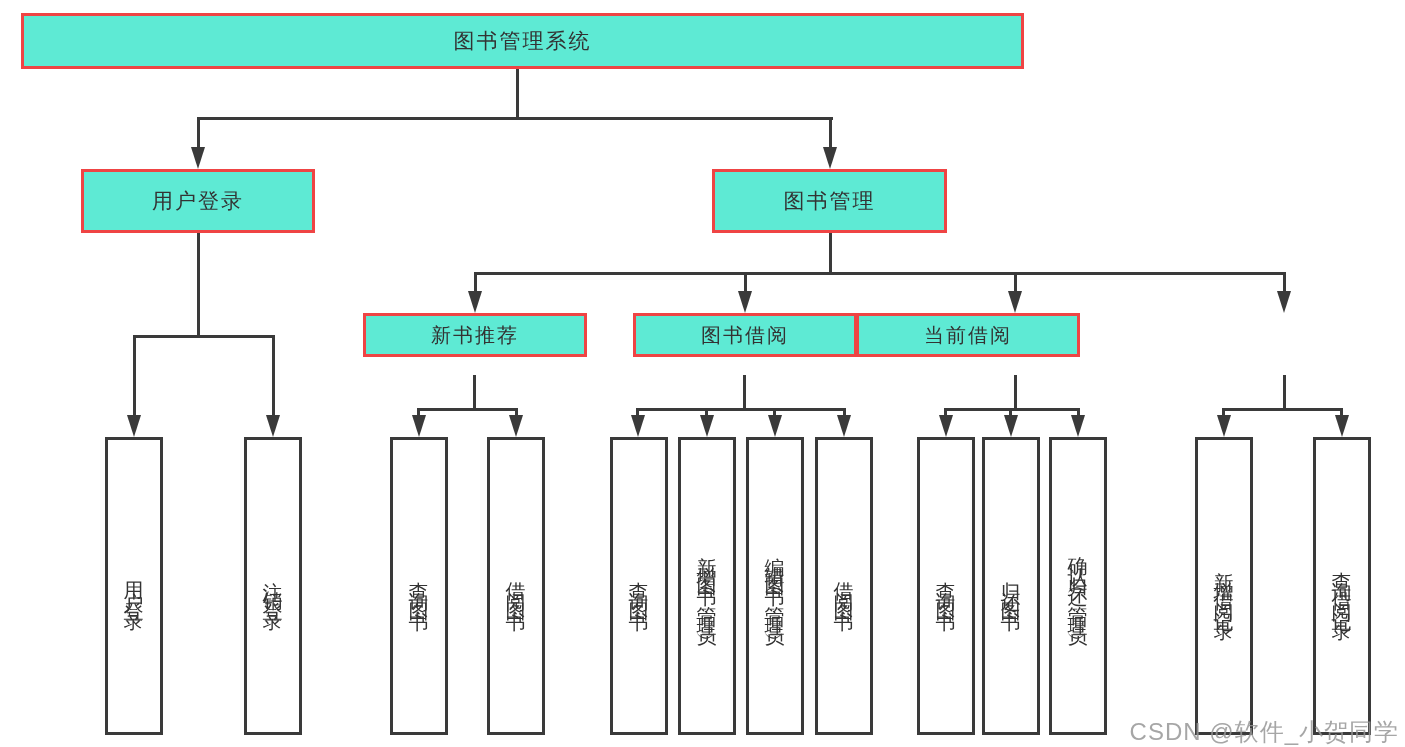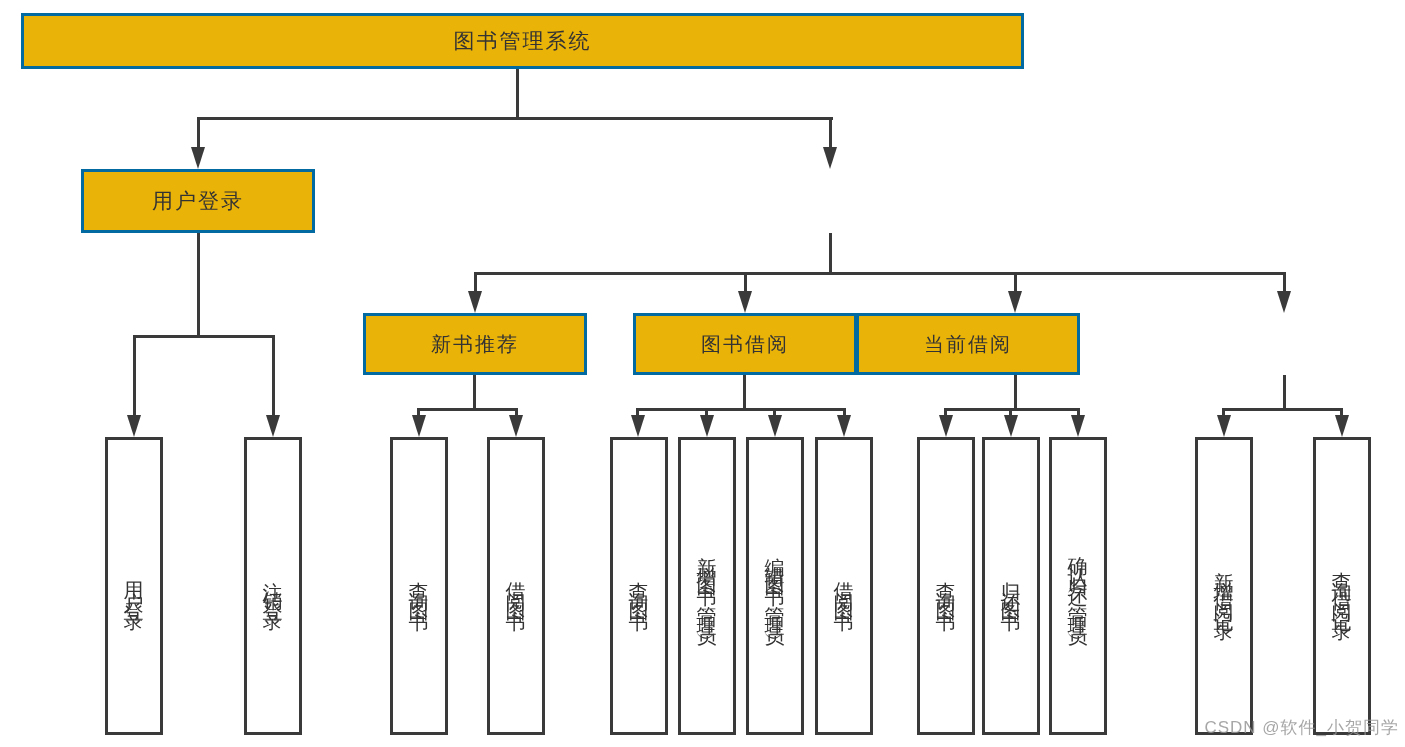--- a/index.html
+++ b/index.html
@@ -5,32 +5,32 @@
   html,body{margin:0;padding:0;background:#fff;}
   .canvas{
     position:relative;
     width:1405px;height:747px;
     background:#ffffff;
     font-family:"Liberation Sans","DejaVu Sans",sans-serif;
     overflow:hidden;
   }
   .box{
     position:absolute;
-    border:3px solid #0369a1;
-    background:#eab308;
+    border:3px solid #ef4444;
+    background:#5eead4;
     box-sizing:border-box;
     display:flex;align-items:center;justify-content:center;
     color:#333333;
     font-size:21px;
     letter-spacing:2px;
     z-index:2;
   }
   .root-box{left:21px;top:13px;width:1003px;height:56px;}
   .l2-box{top:169px;height:64px;}
-  .l3-box{top:313px;height:62px;font-size:20px;}
+  .l3-box{top:313px;height:44px;font-size:20px;}
   .leaf{
     position:absolute;
     top:437px;width:58px;height:298px;
     border:3px solid #3a3a3a;
     background:#ffffff;
     box-sizing:border-box;
     display:flex;align-items:center;justify-content:center;
     z-index:2;
   }
   .leaf span{
@@ -48,41 +48,42 @@
   .arrow{
     position:absolute;width:0;height:0;
     border-left:7px solid transparent;
     border-right:7px solid transparent;
     border-top:22px solid #3a3a3a;
     z-index:1;
   }
   .watermark{
     position:absolute;
     right:6px;top:716px;
-    font-size:17px;
+    font-size:24px;
     color:rgba(150,150,150,0.85);
     letter-spacing:1px;
     z-index:3;
   }
 </style>
 </head>
 <body>
 
 <div class="canvas">
 
   <div class="box root-box">图书管理系统</div>
 
   <div class="vline" style="left:516px;top:69px;height:51px;"></div>
   <div class="hline" style="left:197px;top:117px;width:636px;"></div>
   <div class="vline" style="left:197px;top:117px;height:34px;"></div>
   <div class="vline" style="left:829px;top:117px;height:34px;"></div>
   <div class="arrow" style="left:191px;top:147px;"></div>
   <div class="arrow" style="left:823px;top:147px;"></div>
 
   <div class="box l2-box" style="left:81px;width:234px;">用户登录</div>
+  <div class="box l2-box" style="left:712px;width:235px;">图书管理</div>
 
   <div class="vline" style="left:197px;top:233px;height:105px;"></div>
   <div class="hline" style="left:133px;top:335px;width:141px;"></div>
   <div class="vline" style="left:133px;top:335px;height:84px;"></div>
   <div class="vline" style="left:272px;top:335px;height:84px;"></div>
   <div class="arrow" style="left:127px;top:415px;"></div>
   <div class="arrow" style="left:266px;top:415px;"></div>
 
   <div class="vline" style="left:829px;top:233px;height:42px;"></div>
   <div class="hline" style="left:474px;top:272px;width:812px;"></div>

